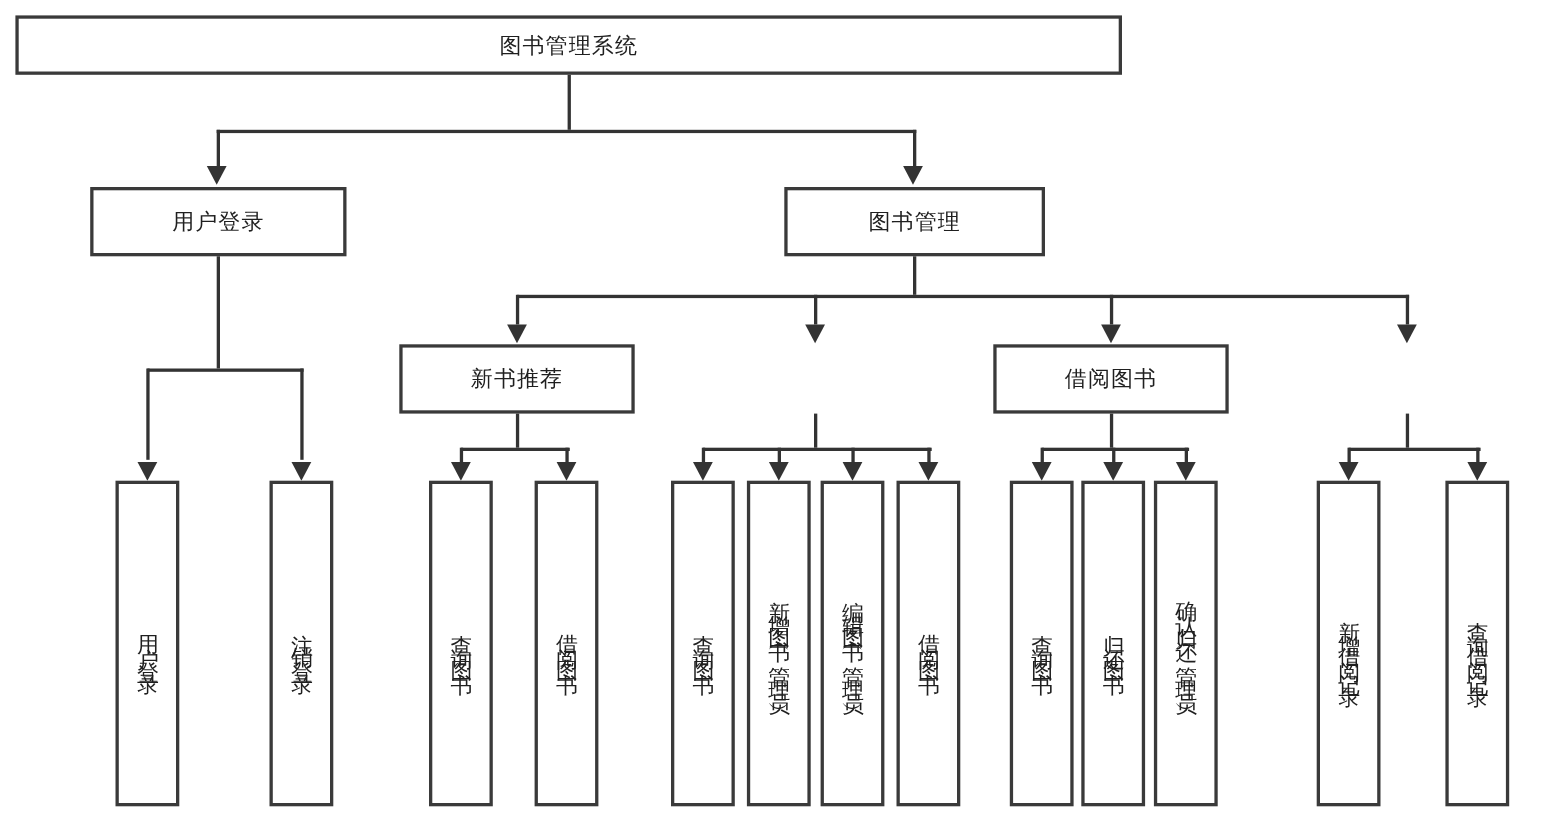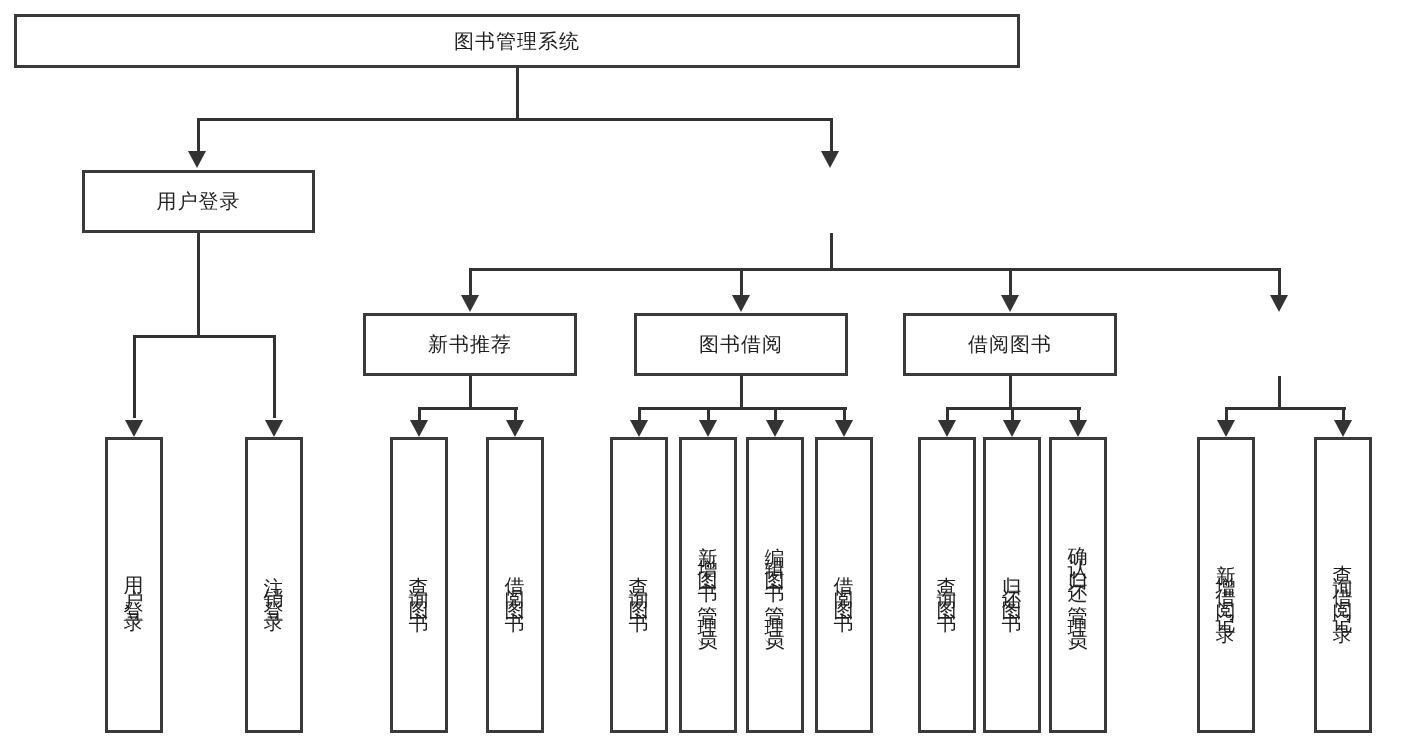--- a/index.html
+++ b/index.html
@@ -44,20 +44,23 @@
   <div class="vline" style="left:516px;top:68px;height:50px;"></div>
   <div class="hline" style="left:197px;top:118px;width:636px;"></div>
   <div class="vline" style="left:197px;top:118px;height:34px;"></div>
   <div class="arrow" style="left:188px;top:151px;"></div>
   <div class="vline" style="left:830px;top:118px;height:34px;"></div>
   <div class="arrow" style="left:821px;top:151px;"></div>
 
   <div class="box" style="left:82px;top:170px;width:233px;height:63px;">
     <span>用户登录</span>
   </div>
+  <div class="box" style="left:713px;top:170px;width:237px;height:63px;">
+    <span>图书管理</span>
+  </div>
 
   <div class="vline" style="left:197px;top:233px;height:102px;"></div>
   <div class="hline" style="left:134px;top:335px;width:142px;"></div>
   <div class="vline" style="left:133px;top:335px;height:83px;"></div>
   <div class="arrow" style="left:125px;top:420px;"></div>
   <div class="vline" style="left:273px;top:335px;height:83px;"></div>
   <div class="arrow" style="left:265px;top:420px;"></div>
 
   <div class="vline" style="left:830px;top:233px;height:35px;"></div>
   <div class="hline" style="left:470px;top:268px;width:811px;"></div>
@@ -65,23 +68,20 @@
   <div class="arrow" style="left:461px;top:295px;"></div>
   <div class="vline" style="left:740px;top:268px;height:27px;"></div>
   <div class="arrow" style="left:732px;top:295px;"></div>
   <div class="vline" style="left:1009px;top:268px;height:27px;"></div>
   <div class="arrow" style="left:1001px;top:295px;"></div>
   <div class="vline" style="left:1278px;top:268px;height:27px;"></div>
   <div class="arrow" style="left:1270px;top:295px;"></div>
 
   <div class="box" style="left:363px;top:313px;width:214px;height:63px;align-items:center;">
     <span>新书推荐</span>
-  </div>
-  <div class="box" style="left:634px;top:313px;width:214px;height:63px;">
-    <span>图书借阅</span>
   </div>
   <div class="box" style="left:903px;top:313px;width:214px;height:63px;">
     <span>借阅图书</span>
   </div>
 
   <div class="vline" style="left:469px;top:376px;height:31px;"></div>
   <div class="hline" style="left:419px;top:407px;width:99px;"></div>
   <div class="vline" style="left:418px;top:407px;height:13px;"></div>
   <div class="arrow" style="left:410px;top:420px;"></div>
   <div class="vline" style="left:514px;top:407px;height:13px;"></div>

